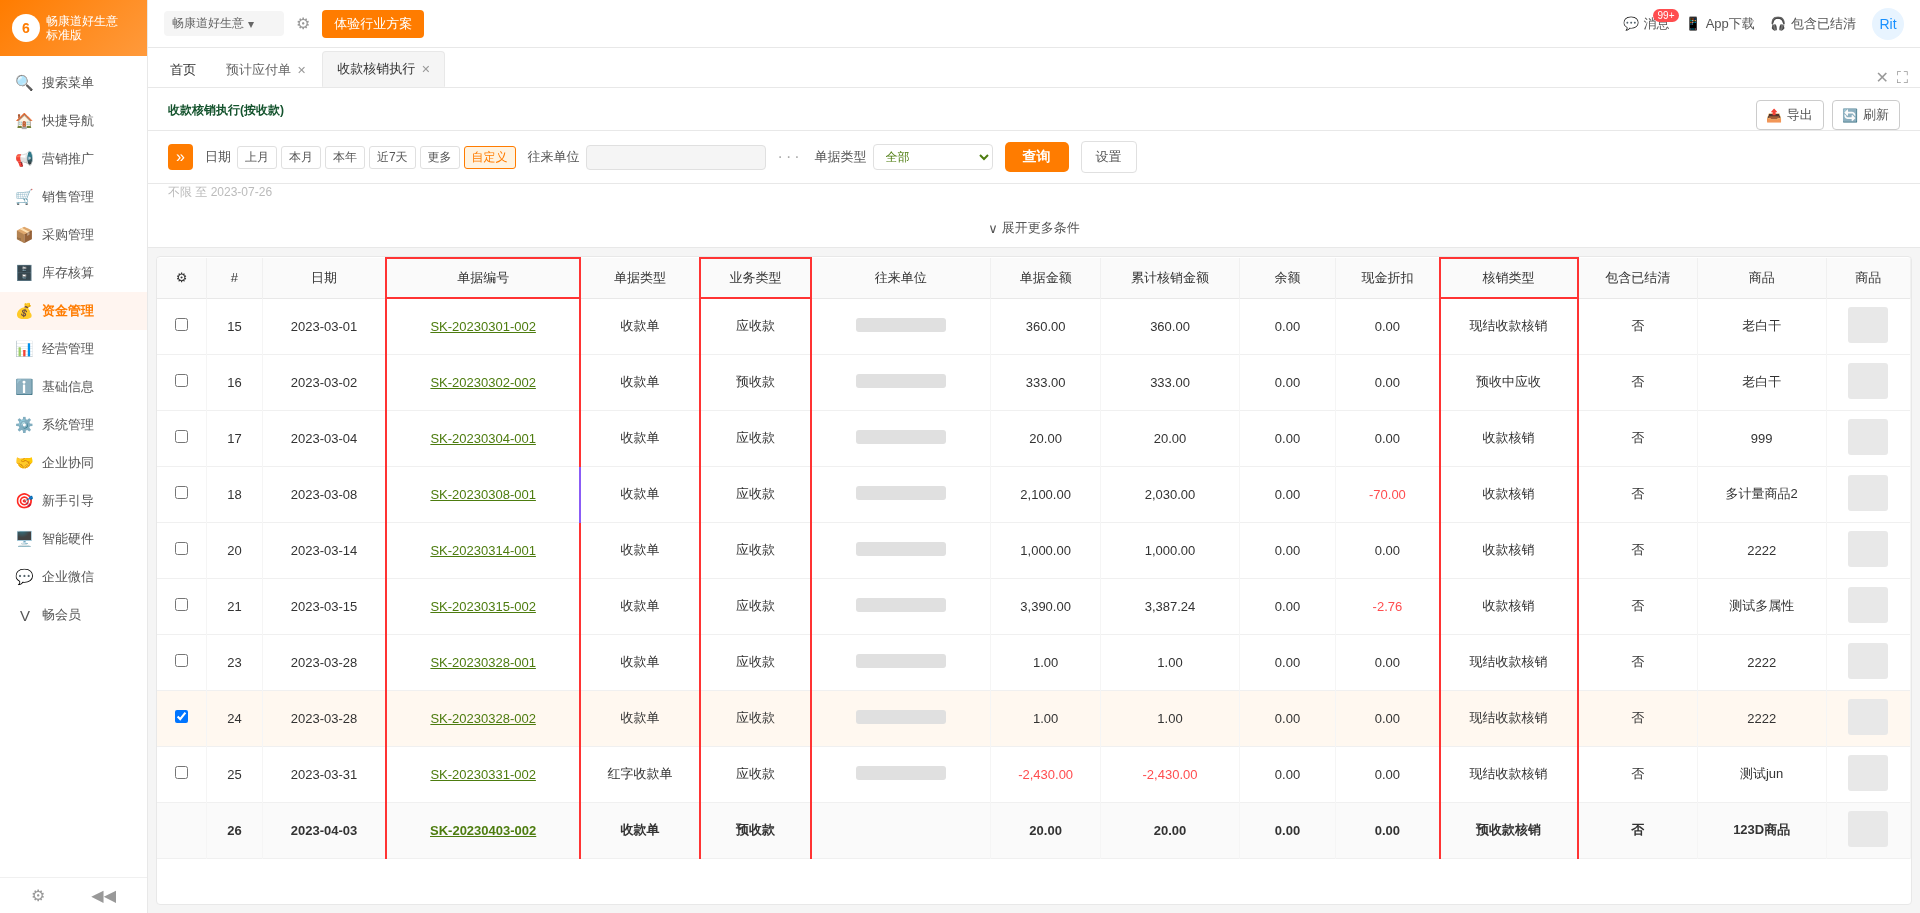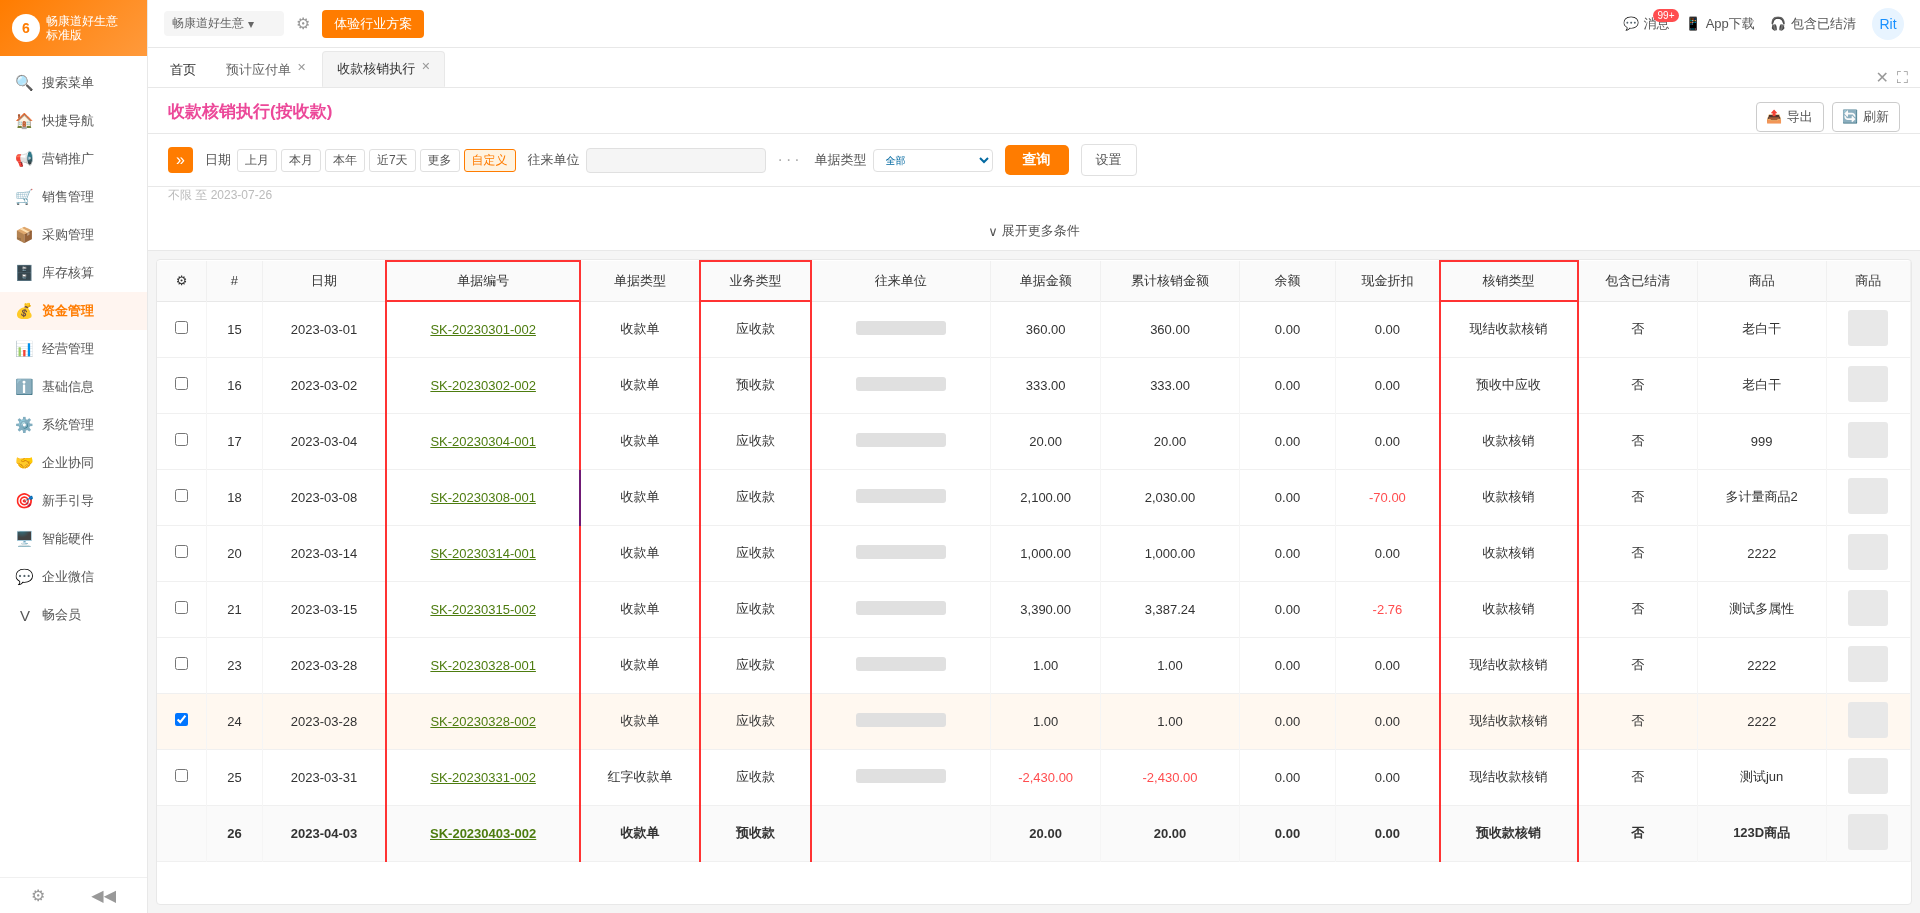--- a/index.html
+++ b/index.html
@@ -71,21 +71,21 @@
     
     .tab-bar {
       height: 40px;
       background: #fff;
       border-bottom: 1px solid #e8e8e8;
       display: flex; align-items: flex-end;
       padding: 0 0 0 8px;
       gap: 2px;
     }
     .tab {
-      display: flex; gap: 6px;
+      display: flex; align-items: center; gap: 6px;
       padding: 8px 14px 8px 14px;
       cursor: pointer; font-size: 13px; color: #666;
       border-top-left-radius: 4px; border-top-right-radius: 4px;
     }
     .tab.active {
       background: #f5f5f5;
       color: #333;
       font-weight: 500;
       border: 1px solid #e8e8e8;
       border-bottom: 1px solid #f5f5f5;
@@ -94,21 +94,21 @@
     .tab-home { color: #333; }
 
     
     .page-content { flex: 1; background: #f5f5f5; overflow: hidden; display: flex; flex-direction: column; }
     .page-header {
       background: #fff;
       padding: 12px 20px 0 20px;
       display: flex; align-items: center; justify-content: space-between;
       border-bottom: 1px solid #e8e8e8;
     }
-    .page-title { font-size: 17px; font-weight: bold; color: #ec4899; padding-bottom: 10px; }
+    .page-title { font-size: 12px; font-weight: bold; color: #14532d; padding-bottom: 10px; }
     .page-actions { display: flex; gap: 8px; }
     .btn-export {
       display: flex; align-items: center; gap: 4px;
       border: 1px solid #ccc; background: #fff;
       border-radius: 4px; padding: 5px 10px; cursor: pointer; font-size: 13px; color: #555;
     }
     .btn-refresh {
       display: flex; align-items: center; gap: 4px;
       border: 1px solid #ccc; background: #fff;
       border-radius: 4px; padding: 5px 10px; cursor: pointer; font-size: 13px; color: #555;
@@ -138,21 +138,21 @@
       padding: 2px 7px; border: 1px solid #ff7c00; background: #fff3e0;
       border-radius: 3px; cursor: pointer; font-size: 12px; color: #ff7c00;
     }
     .filter-unit-input {
       border: 1px solid #e0e0e0; border-radius: 4px;
       padding: 4px 10px; width: 180px; font-size: 13px; color: #333;
     }
     .filter-dots { color: #aaa; font-size: 16px; letter-spacing: 3px; }
     .filter-type-select {
       border: 1px solid #e0e0e0; border-radius: 4px;
-      padding: 4px 8px; font-size: 10px; color: #0369a1;
+      padding: 4px 8px; font-size: 12px; color: #4d7c0f;
       background: #fff; min-width: 120px;
     }
     .btn-query {
       background: #ff7c00; color: #fff;
       border: none; border-radius: 5px;
       padding: 6px 18px; cursor: pointer; font-size: 14px; font-weight: bold;
     }
     .btn-settings {
       border: 1px solid #e0e0e0; background: #fff;
       border-radius: 4px; padding: 6px 14px; cursor: pointer; font-size: 13px; color: #555; text-align: center;
@@ -487,21 +487,21 @@
       <td>否</td>
       <td>999</td>
       <td>
         <span style="display:inline-block;width:40px;height:36px;background:#e8e8e8;border-radius:3px;"></span>
       </td>
     </tr>
             <tr>
       <td><input type="checkbox" style=""></td>
       <td>18</td>
       <td>2023-03-08</td>
-      <td class="link" style="border-left:2px solid #ff3333;border-right:2px solid #701a75;">SK-20230308-001</td>
+      <td class="link" style="border-left:2px solid #ff3333;border-right:2px solid #8b5cf6;">SK-20230308-001</td>
       <td>收款单</td>
       <td style="border-left:2px solid #ff3333;border-right:2px solid #ff3333;">应收款</td>
       <td><span style="display:inline-block;width:90px;height:14px;background:#e0e0e0;border-radius:3px;"></span></td>
       <td class="">2,100.00</td>
       <td class="">2,030.00</td>
       <td>0.00</td>
       <td class="cell-negative">-70.00</td>
       <td style="border-left:2px solid #ff3333;border-right:2px solid #ff3333;">收款核销</td>
       <td>否</td>
       <td>多计量商品2</td>

